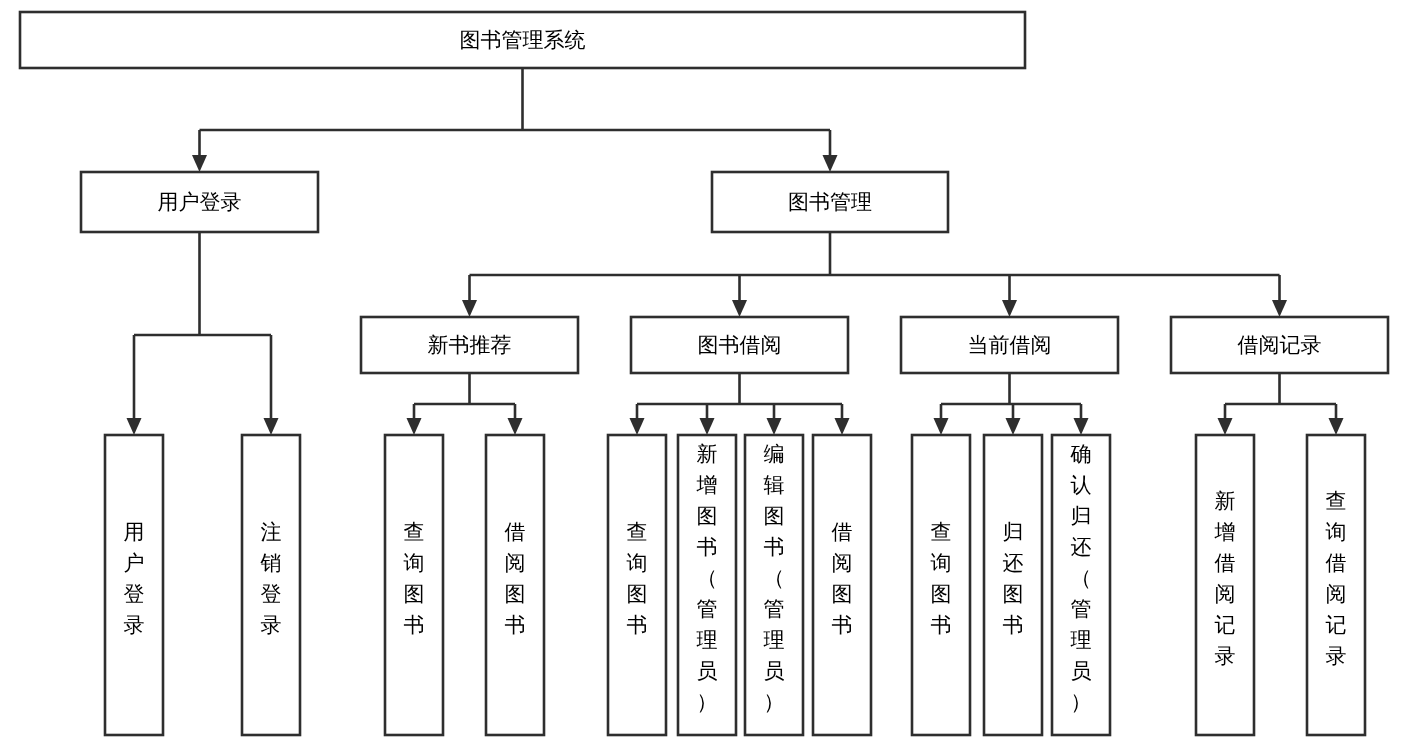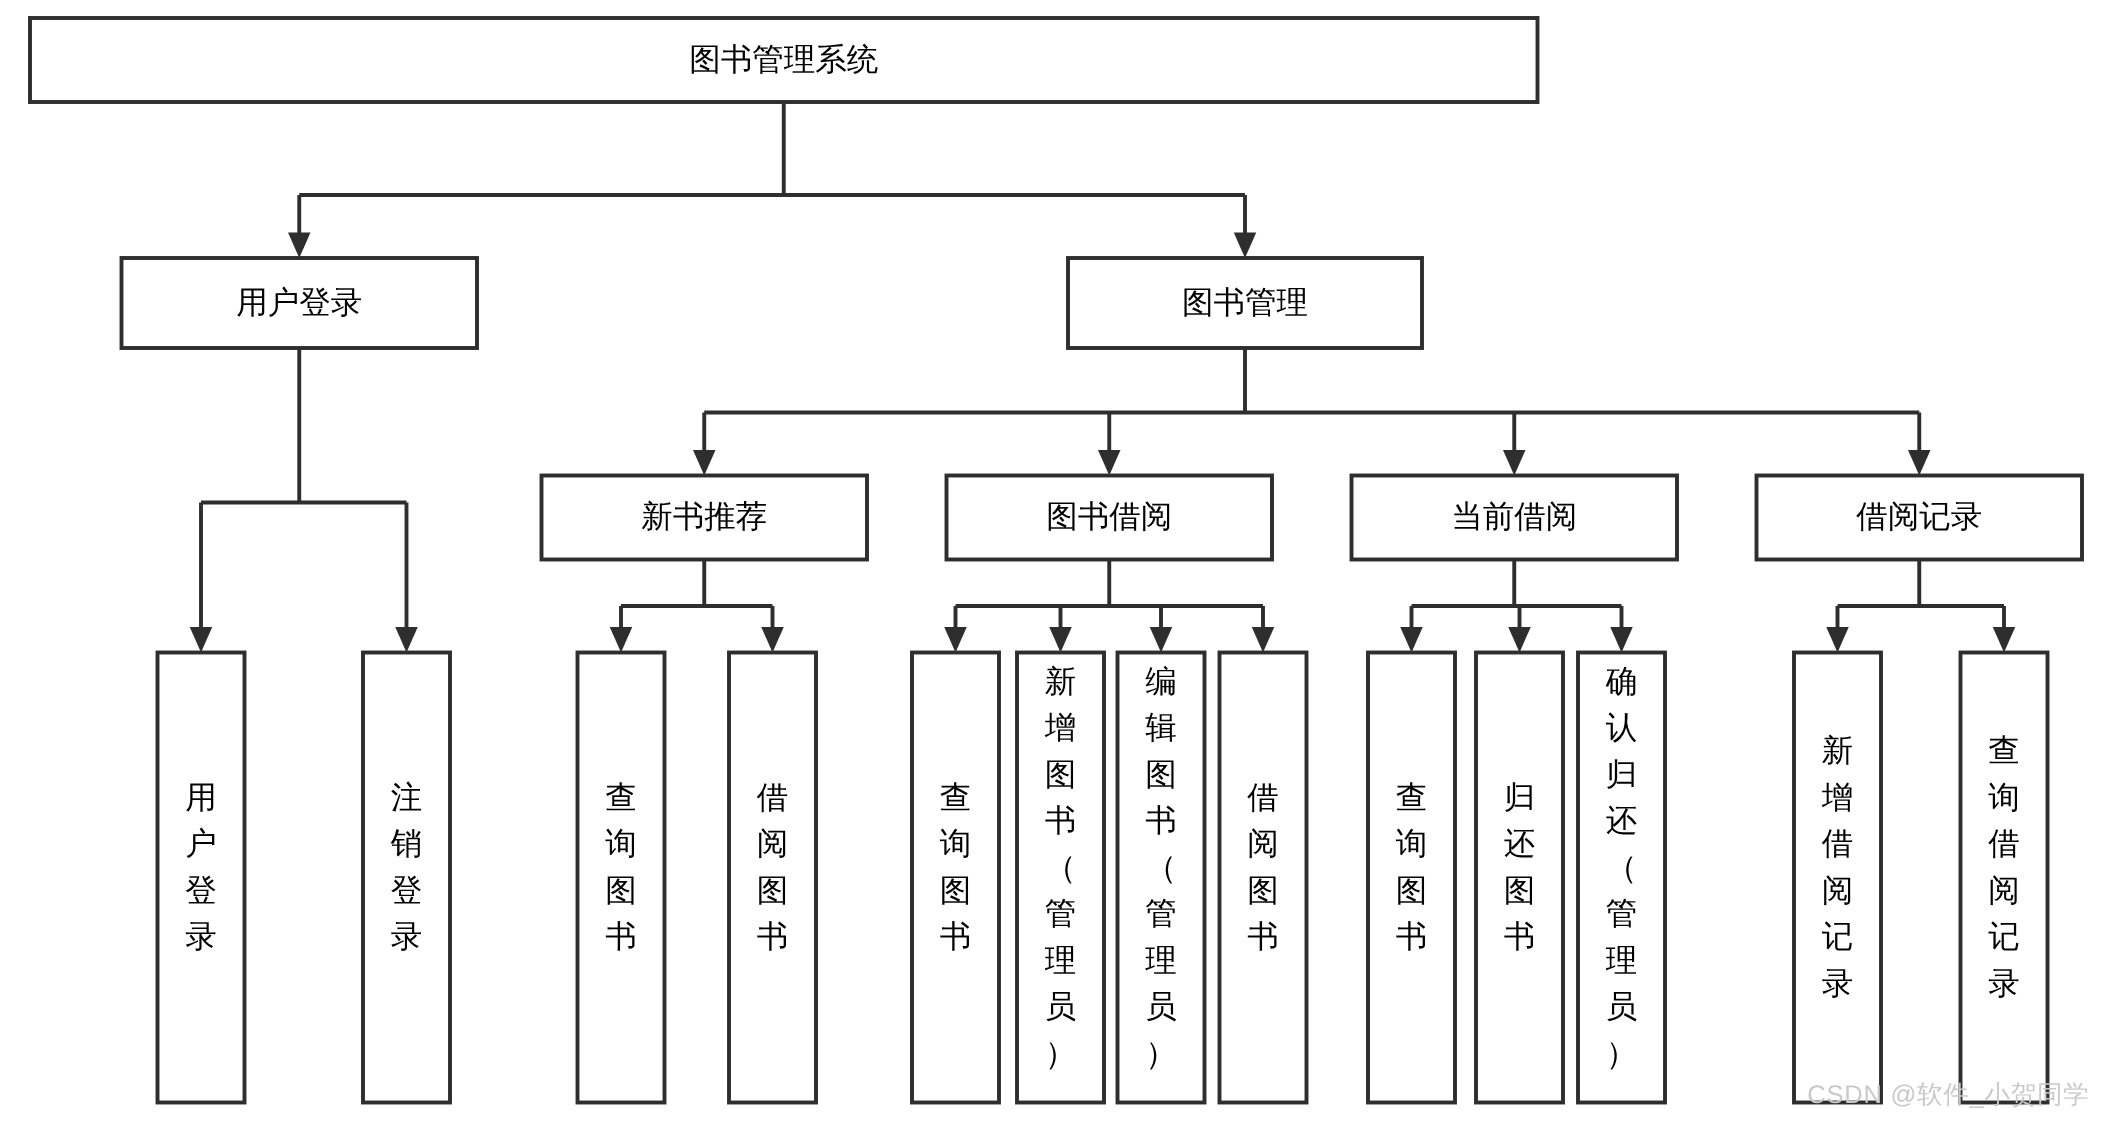--- a/index.html
+++ b/index.html
@@ -200,15 +200,14 @@
       <g>
         <rect x="1196" y="435" width="58" height="300" class="node-box"></rect>
         <text x="1225" y="0" class="node-label-vertical"><tspan x="1225" y="507.5">新</tspan><tspan x="1225" y="538.5">增</tspan><tspan x="1225" y="569.5">借</tspan><tspan x="1225" y="600.5">阅</tspan><tspan x="1225" y="631.5">记</tspan><tspan x="1225" y="662.5">录</tspan></text>
       </g>
       <g>
         <rect x="1307" y="435" width="58" height="300" class="node-box"></rect>
         <text x="1336" y="0" class="node-label-vertical"><tspan x="1336" y="507.5">查</tspan><tspan x="1336" y="538.5">询</tspan><tspan x="1336" y="569.5">借</tspan><tspan x="1336" y="600.5">阅</tspan><tspan x="1336" y="631.5">记</tspan><tspan x="1336" y="662.5">录</tspan></text>
       </g>
     </svg>
 
-  <div class="watermark">CSDN @软件_小贺同学</div>
 
 </div>
 
 </body></html>

